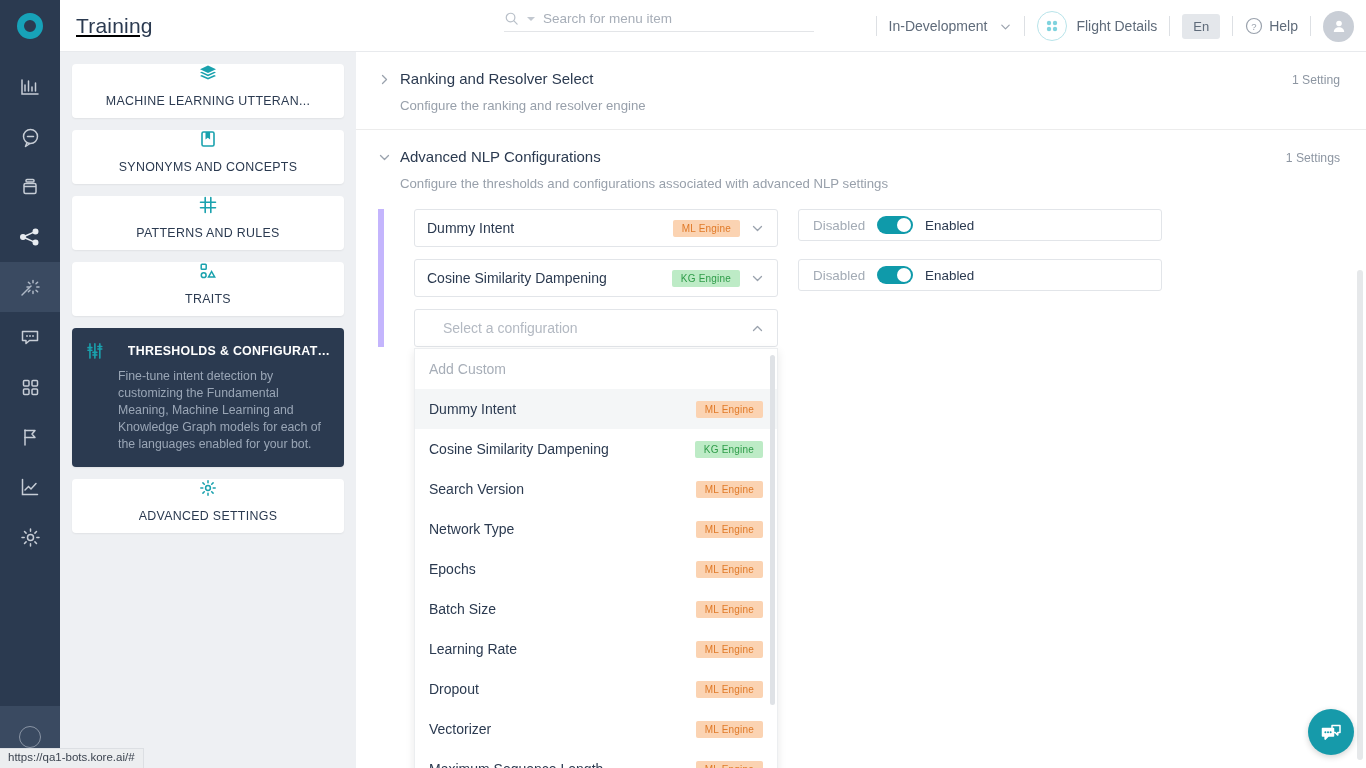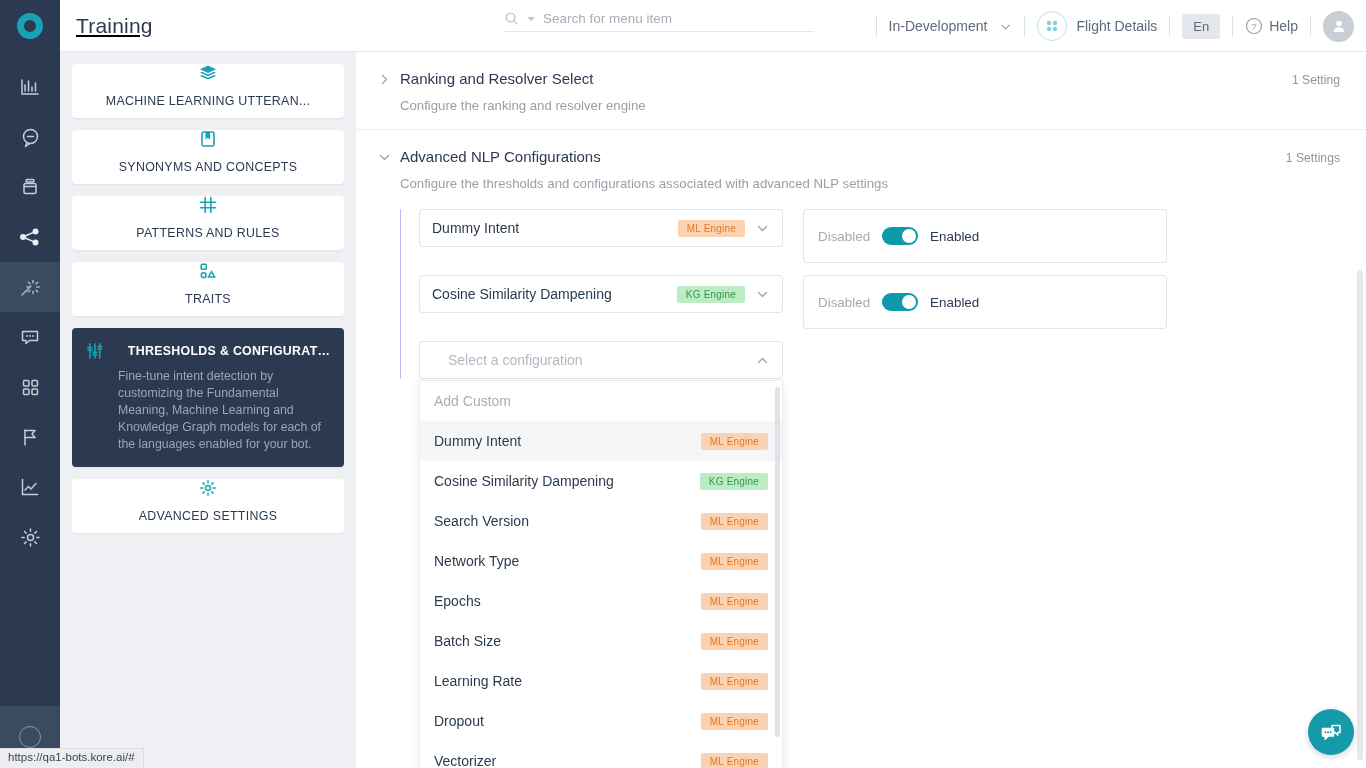--- a/index.html
+++ b/index.html
@@ -126,41 +126,41 @@
   .sect-arrow { width: 22px; padding-top: 2px; flex: 0 0 auto; cursor:pointer;}
   .sect-title { font-size: 15px; color: #2b3a50; }
   .sect-count {
     margin-left:auto; font-size: 12.2px; color: #8d96a2; padding-top:3px;
   }
   .sect-sub {
     margin-left: 22px; margin-top: 8px; font-size: 13.2px; color: #98a0ab;
   }
 
   .sect-body {
-    margin-left: 22px; margin-top: 18px;
-    border-left: 1px solid #c4b5fd; padding-left: 18px;
+    margin-top: 18px;
+    border-left: 6px solid #c4b5fd; padding-left: 30px;
     position: relative;
   }
   .cfg-row { display: flex; gap: 20px; margin-bottom: 12px; }
   .cfg-select {
     width: 364px; height: 38px; border: 1px solid #e2e5e9; border-radius: 3px;
     display: flex; align-items: center; padding: 0 12px; gap: 10px;
     background: #fff; cursor: pointer;
   }
   .cfg-name { font-size: 14px; color: #2b3a50; }
   .badge {
     margin-left: auto; font-size: 10px; padding: 3px 9px; border-radius: 2px;
     letter-spacing: .2px; white-space: nowrap;
   }
   .badge-ml { background: #fbd3b2; color: #e07a28; }
   .badge-kg { background: #bdebc6; color: #2e9c48; }
   .chev { width: 15px; height: 15px; flex: 0 0 auto; }
 
   .cfg-toggle {
-    width: 364px; height: 54px; border: 1px solid #e2e5e9; border-radius: 3px;
+    width: 364px; height: 32px; border: 1px solid #e2e5e9; border-radius: 3px;
     display: flex; align-items: center; padding: 0 14px; gap: 12px; background:#fff;
   }
   .tg-off { font-size: 13.4px; color: #a3abb5; }
   .tg-on { font-size: 13.4px; color: #2b3a50; }
   .switch {
     width: 36px; height: 18px; border-radius: 10px; background: #0f9aaa;
     position: relative; cursor: pointer; flex: 0 0 auto;
   }
   .switch .knob {
     position:absolute; right: 2px; top: 2px; width: 14px; height: 14px;

